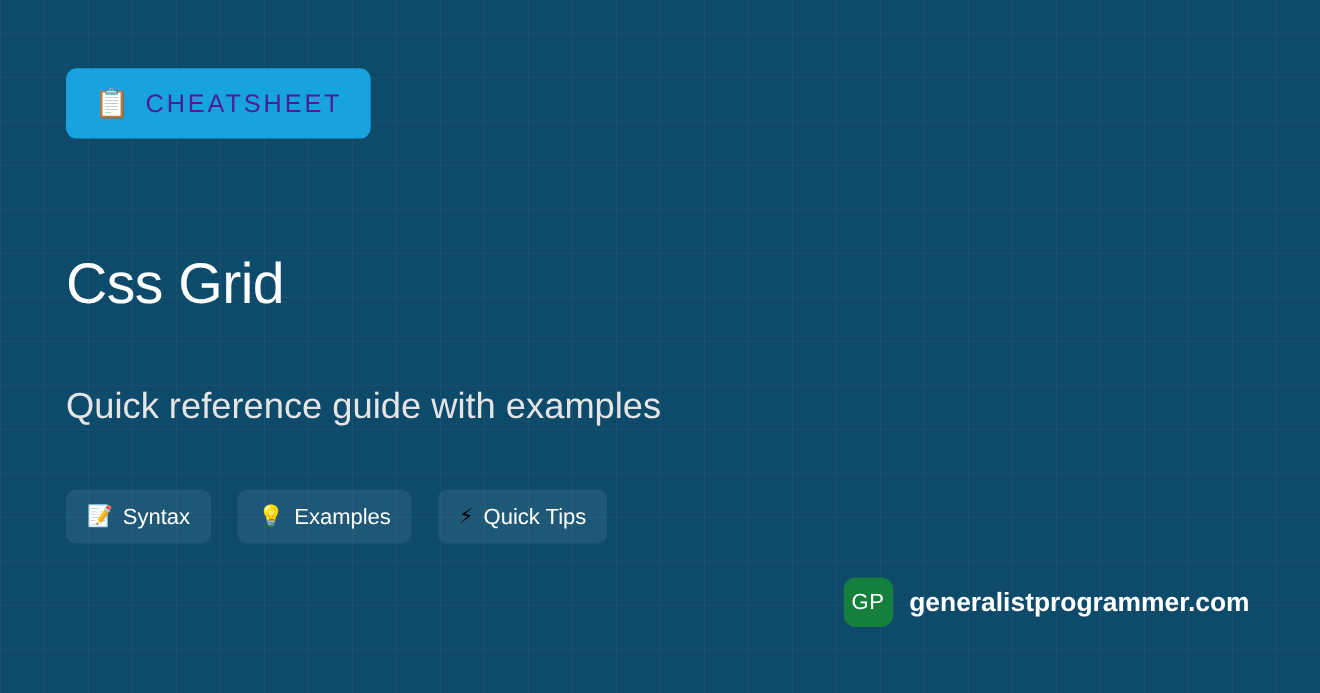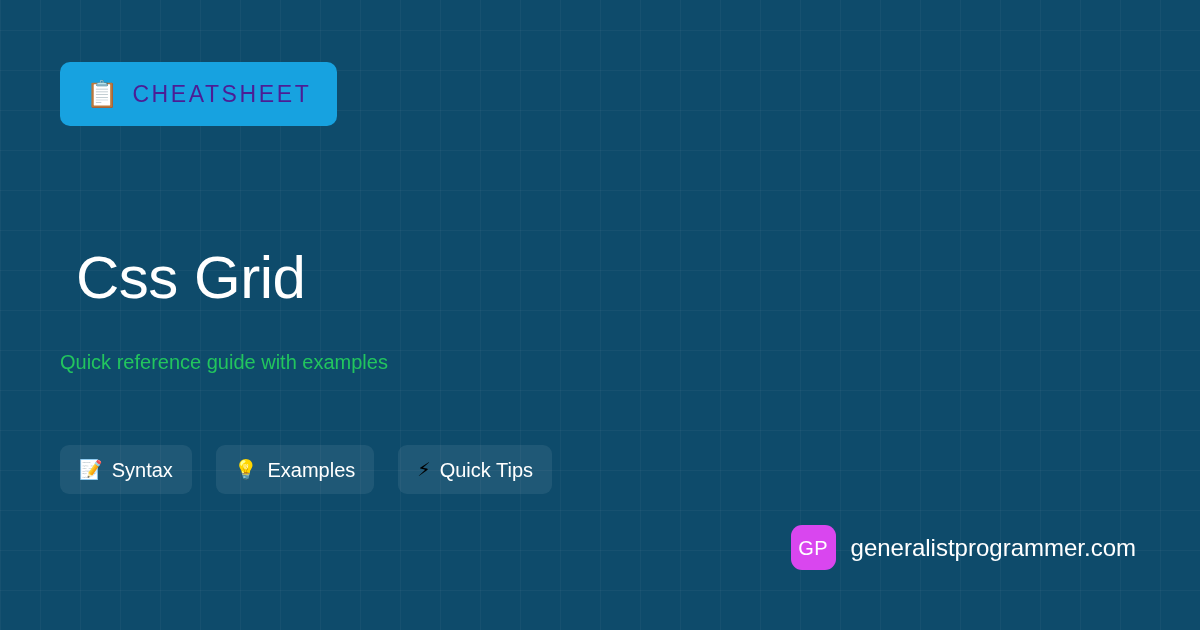--- a/index.html
+++ b/index.html
@@ -70,36 +70,36 @@
     letter-spacing: 2.6px;
     line-height: 1;
     white-space: nowrap;
   }
 
   
   .title {
     position: absolute;
     left: 60px;
     top: 232px;
-    margin: 16px;
-    color: #ffffff;
-    font-size: 60px;
+    margin: 0;
+    color: #ffffff;
+    font-size: 52px;
     font-weight: 400;
     line-height: 1;
     letter-spacing: -0.5px;
     white-space: nowrap;
   }
 
   .subtitle {
     position: absolute;
     left: 60px;
     top: 352px;
     margin: 0;
-    color: #22c55e;
-    font-size: 20px;
+    color: #e5e5e5;
+    font-size: 33px;
     font-weight: 400;
     line-height: 1;
     white-space: nowrap;
   }
 
   
   .pill-row {
     position: absolute;
     left: 60px;
     top: 445px;
@@ -137,35 +137,35 @@
     right: 64px;
     top: 525px;
     display: flex;
     align-items: center;
     gap: 15px;
   }
   .brand-logo {
     width: 45px;
     height: 45px;
     border-radius: 11px;
-    background: #d946ef;
+    background: #15803d;
     display: flex;
     align-items: center;
     justify-content: center;
     color: #ffffff;
     font-size: 20px;
     font-weight: 400;
     letter-spacing: 0.4px;
     line-height: 1;
     box-sizing: border-box;
   }
   .brand-name {
     color: #ffffff;
     font-size: 24px;
-    font-weight: 400;
+    font-weight: 700;
     line-height: 1;
     white-space: nowrap;
   }
 </style>
 </head>
 <body>
 
 <div class="og-card">
 
   <div class="grid-overlay"></div>

